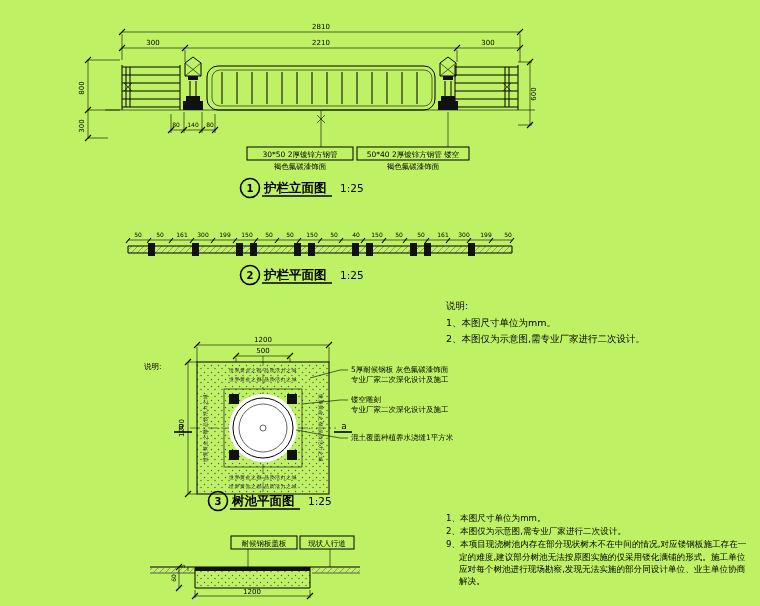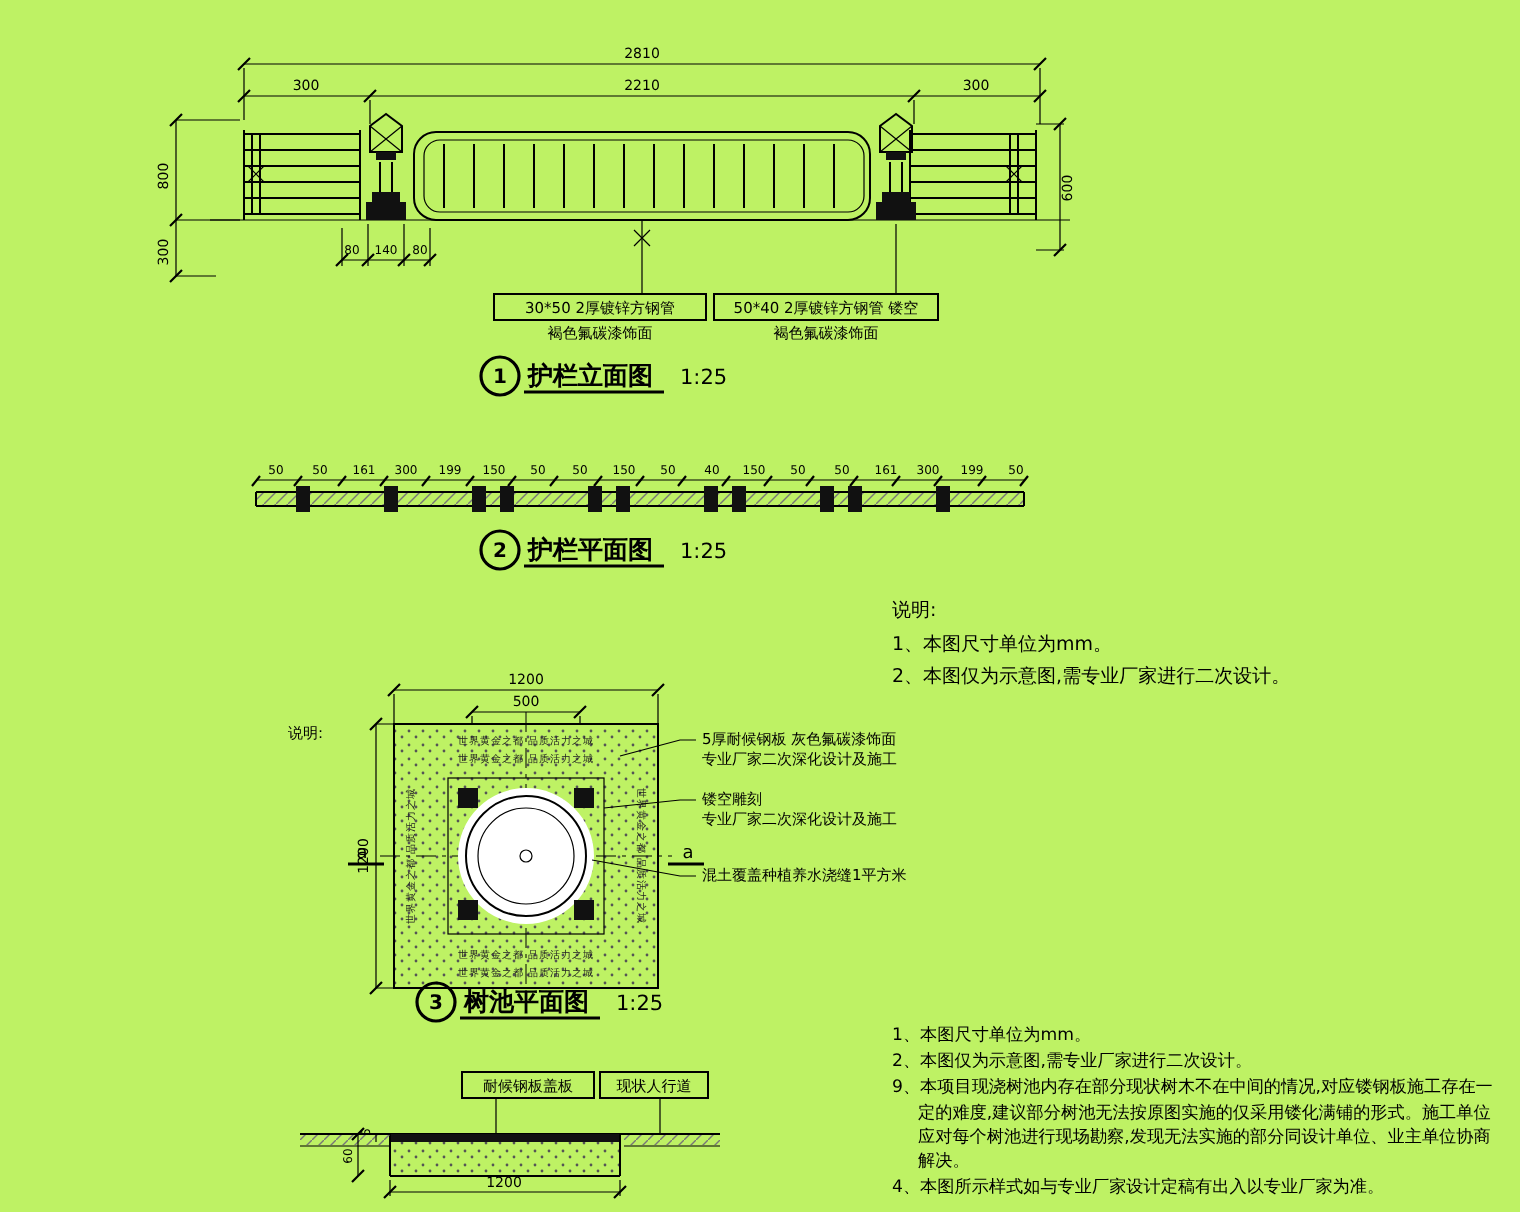--- a/index.html
+++ b/index.html
@@ -273,16 +273,15 @@
 <div class="notes notes-top">
   <div class="notes-heading">说明:</div>
   <div class="note-item">1、本图尺寸单位为mm。</div>
   <div class="note-item">2、本图仅为示意图,需专业厂家进行二次设计。</div>
 </div>
 
 <div class="notes notes-bottom">
   <div class="note-item">1、本图尺寸单位为mm。</div>
   <div class="note-item">2、本图仅为示意图,需专业厂家进行二次设计。</div>
   <div class="note-item">9、本项目现浇树池内存在部分现状树木不在中间的情况,对应镂钢板施工存在一定的难度,建议部分树池无法按原图实施的仅采用镂化满铺的形式。施工单位应对每个树池进行现场勘察,发现无法实施的部分同设计单位、业主单位协商解决。</div>
-  <div class="note-item">4、本图所示样式如与专业厂家设计定稿有出入以专业厂家为准。</div>
 </div>
 
 </div>
 
 </body></html>

